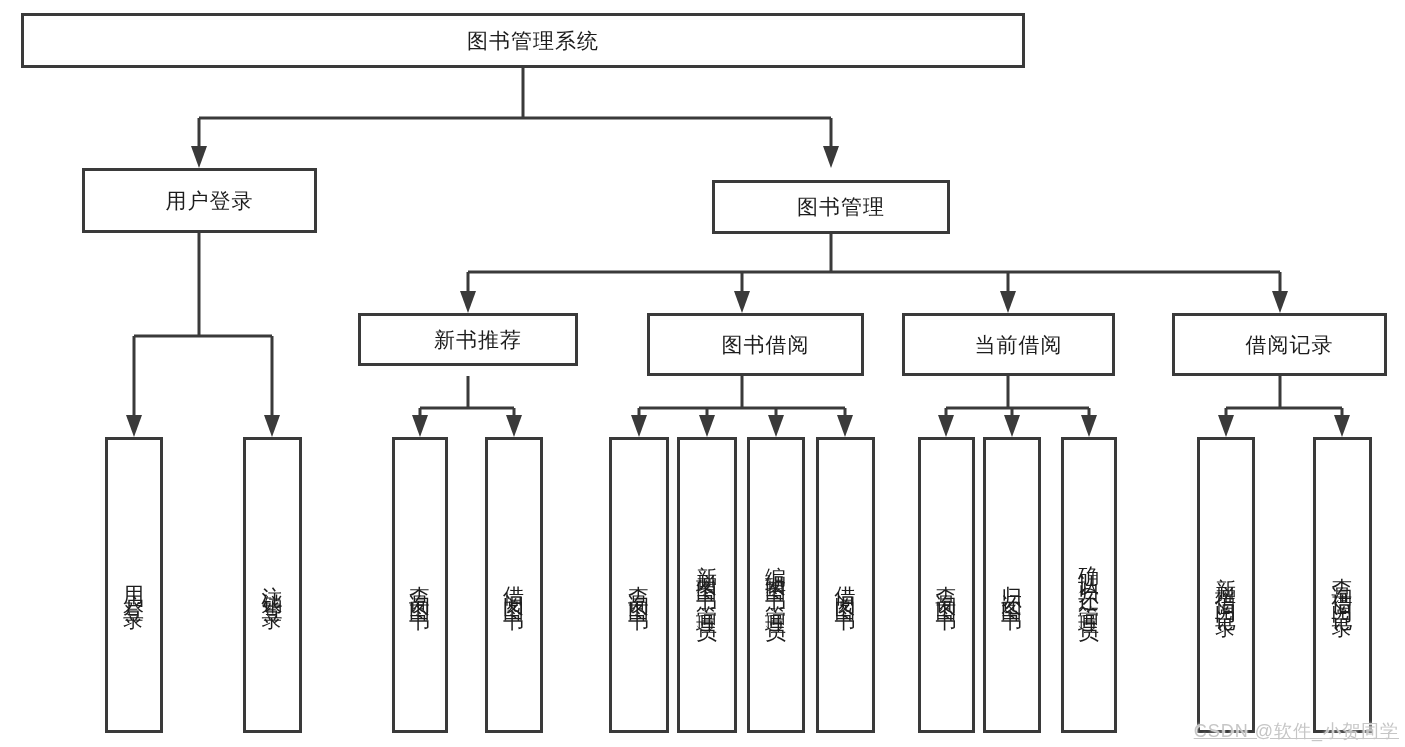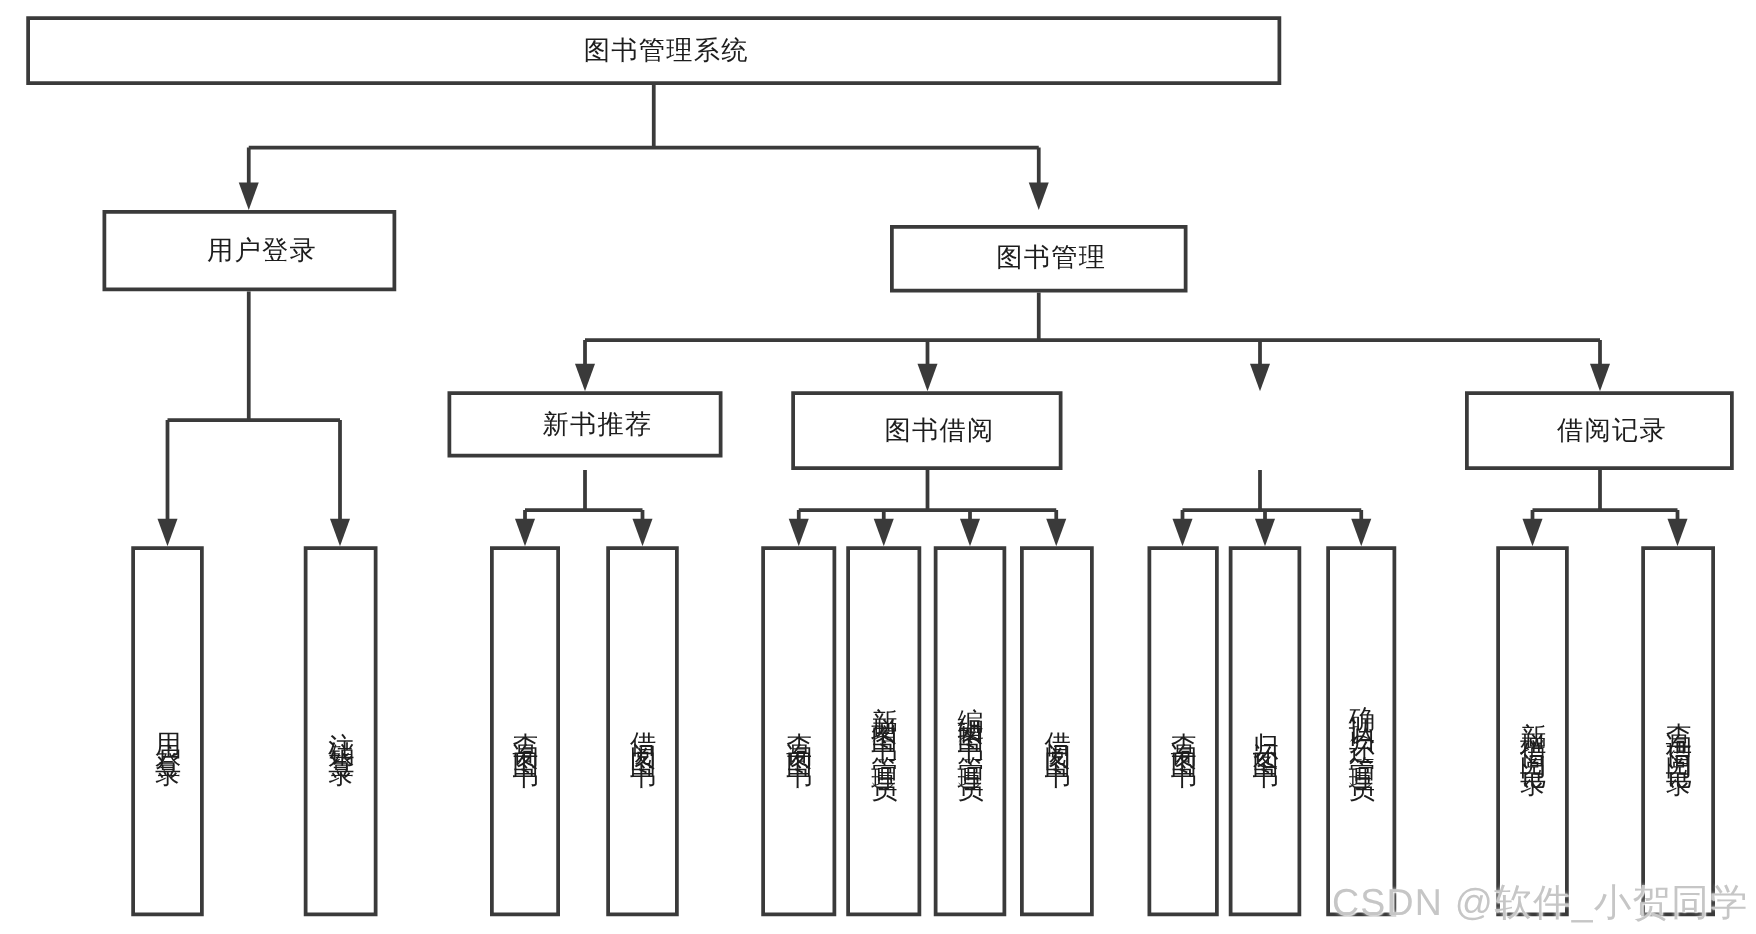--- a/index.html
+++ b/index.html
@@ -38,21 +38,21 @@
     text-orientation: mixed;
     letter-spacing: 8px;
     font-size: 21px;
     padding: 10px 0;
   }
   
   .n-root   { left: 21px;   top: 13px;  width: 1004px; height: 55px; }
   .n-login  { left: 82px;   top: 168px; width: 235px;  height: 65px; }
   .n-mgmt   { left: 712px;  top: 168px; width: 238px;  height: 54px; margin-top: 12px; }
   .n-newrec { left: 358px;  top: 313px; width: 220px;  height: 53px; }
-  .n-borrow { left: 633px;  top: 313px; width: 217px;  height: 63px; }
+  .n-borrow { left: 647px;  top: 313px; width: 217px;  height: 63px; }
   .n-currnt { left: 902px;  top: 313px; width: 213px;  height: 63px; }
   .n-record { left: 1172px; top: 313px; width: 215px;  height: 63px; }
   .lf { top: 437px; height: 296px; }
   .lf-a { left: 105px;  width: 58px; }
   .lf-b { left: 243px;  width: 59px; }
   .lf-c { left: 392px;  width: 56px; }
   .lf-d { left: 485px;  width: 58px; }
   .lf-e { left: 609px;  width: 60px; }
   .lf-f { left: 677px;  width: 60px; }
   .lf-g { left: 747px;  width: 58px; }
@@ -60,25 +60,26 @@
   .lf-i { left: 918px;  width: 57px; }
   .lf-j { left: 983px;  width: 58px; }
   .lf-k { left: 1061px; width: 56px; }
   .lf-l { left: 1197px; width: 58px; }
   .lf-m { left: 1313px; width: 59px; }
   #watermark {
     position: absolute;
     right: 6px;
     bottom: 4px;
     z-index: 3;
-    font-size: 30px;
+    font-size: 18px;
     color: #c6c6c6;
     letter-spacing: 1px;
     text-shadow: 0 0 3px rgba(255,255,255,0.95), 1px 1px 1px rgba(255,255,255,0.8);
     white-space: nowrap;
+    text-decoration: underline;
   }
 </style>
 </head>
 <body>
 
 <div id="canvas">
 
   <svg id="wires" viewBox="0 0 1405 747" xmlns="http://www.w3.org/2000/svg">
 
     <path d="M523 68 V118 M199 118 H831 M199 118 V148 M831 118 V148" stroke="#3a3a3a" stroke-width="3" fill="none"></path>
@@ -118,20 +119,21 @@
     </g>
   </svg>
 
   <div class="node n-root">图书管理系统</div>
 
   <div class="node n-login">用户登录</div>
   <div class="node n-mgmt">图书管理</div>
 
   <div class="node n-newrec">新书推荐</div>
   <div class="node n-borrow">图书借阅</div>
+  <div class="node n-currnt">当前借阅</div>
   <div class="node n-record">借阅记录</div>
 
   <div class="node leaf lf lf-a">用户登录</div>
   <div class="node leaf lf lf-b">注销登录</div>
 
   <div class="node leaf lf lf-c">查询图书</div>
   <div class="node leaf lf lf-d">借阅图书</div>
 
   <div class="node leaf lf lf-e">查询图书</div>
   <div class="node leaf lf lf-f">新增图书（管理员）</div>

